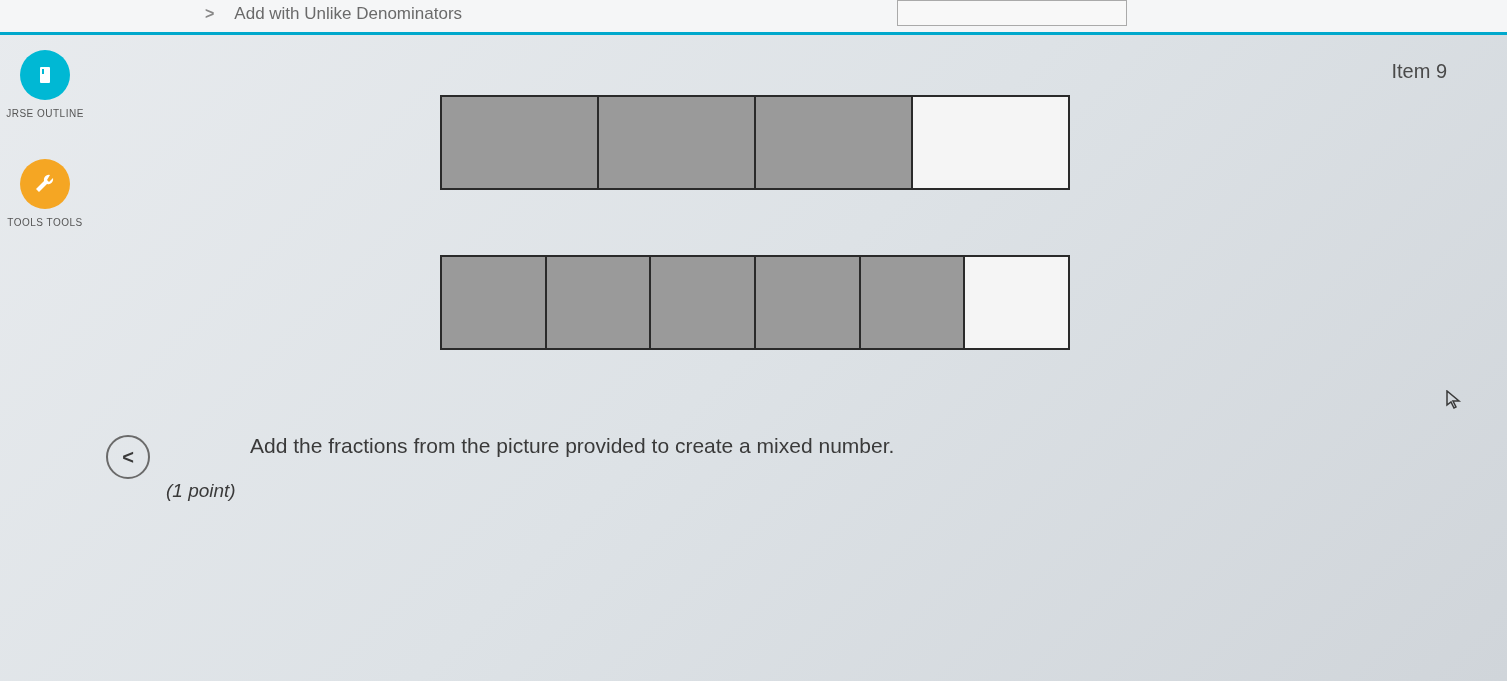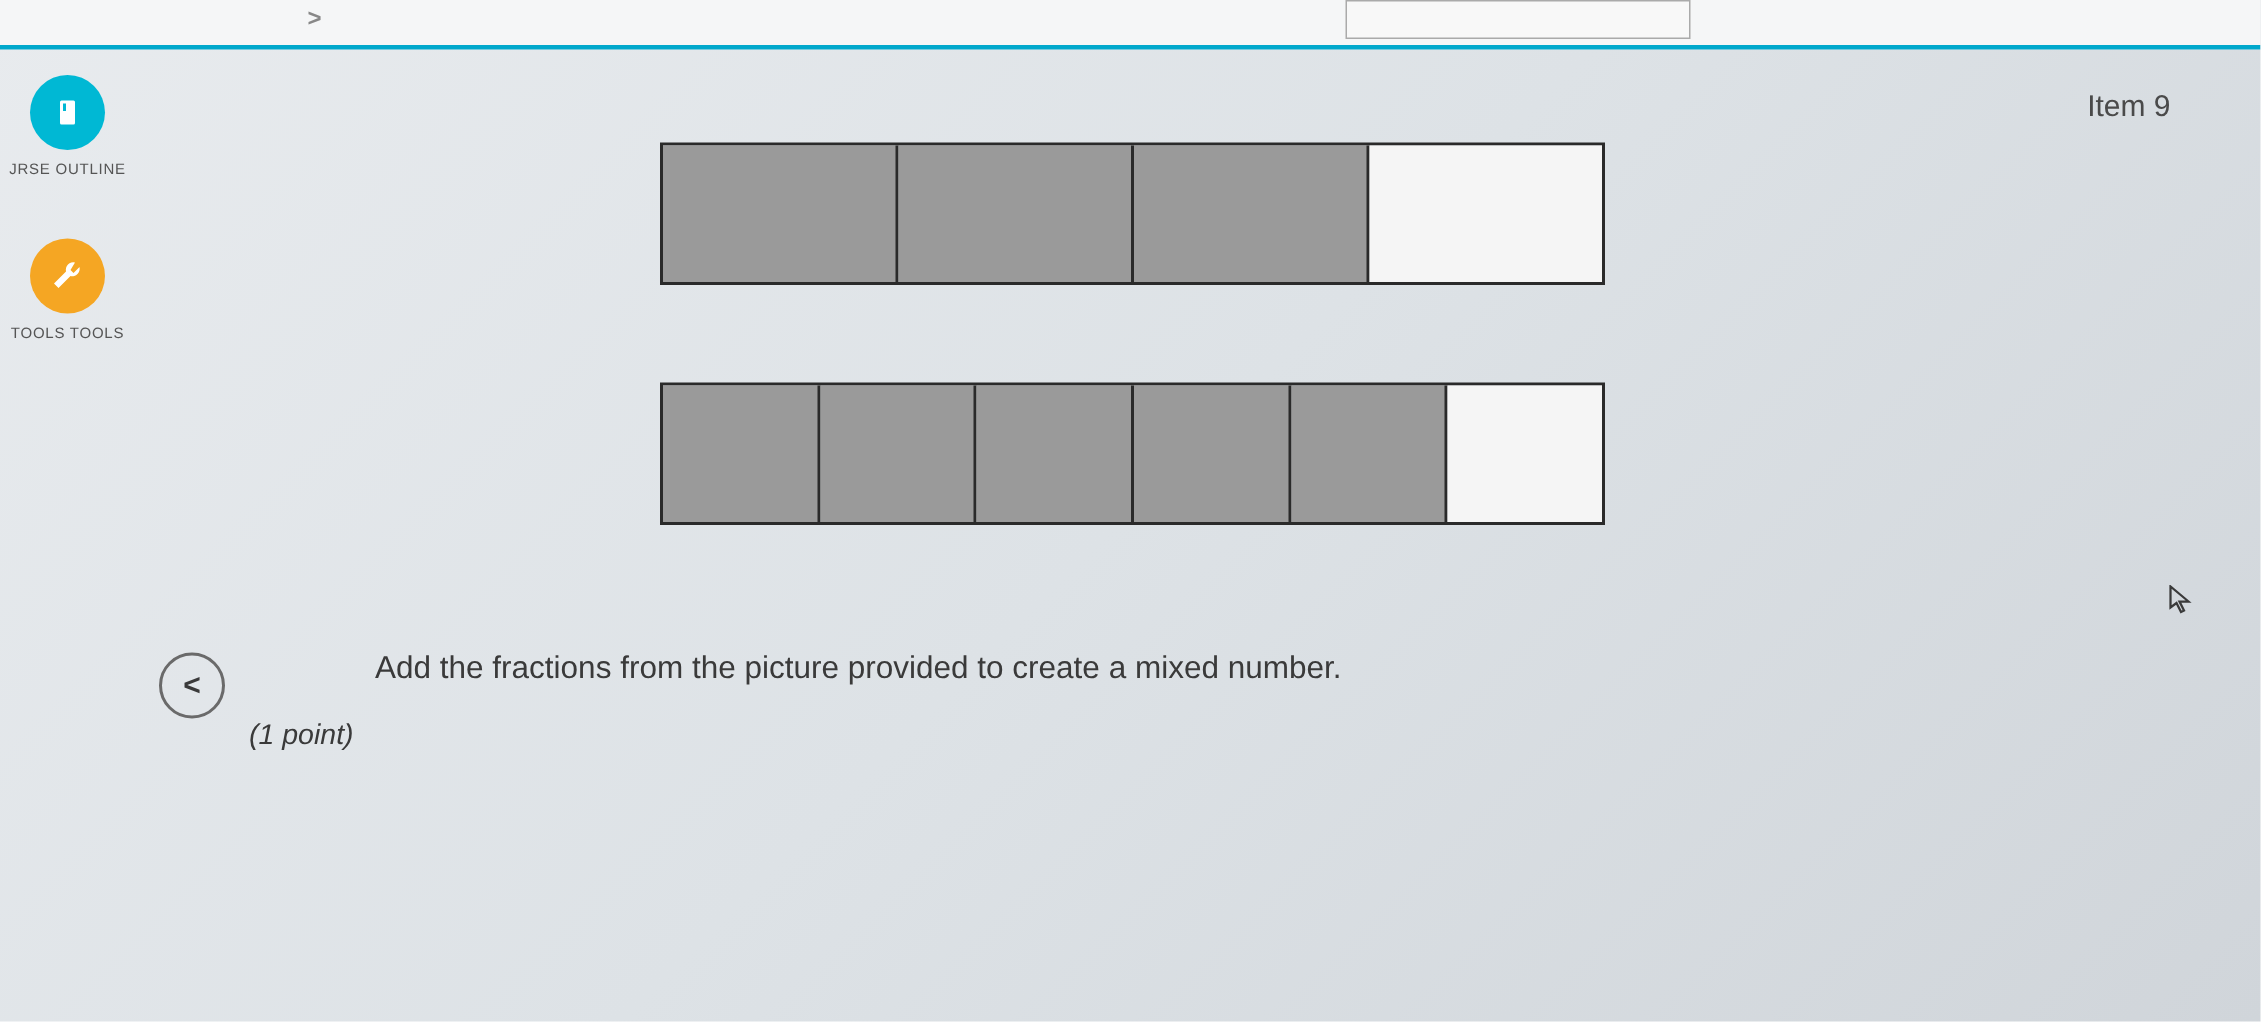--- a/index.html
+++ b/index.html
@@ -160,20 +160,21 @@
       border: 1px solid #aaa;
       background: #f8f8f8;
     }
   </style>
 </head>
 <body>
 
 <div class="top-bar">
   <div class="breadcrumb">
     <span class="breadcrumb-sep">&gt;</span>
+    <span>Add with Unlike Denominators</span>
   </div>
 </div>
 
 <div class="top-button-placeholder"></div>
 
 <div class="left-sidebar">
   <div class="sidebar-item">
     <div class="icon-circle icon-cyan">
       <svg width="20" height="20" viewBox="0 0 20 20">
         <rect x="5" y="2" width="10" height="16" fill="#fff" rx="1"></rect>

